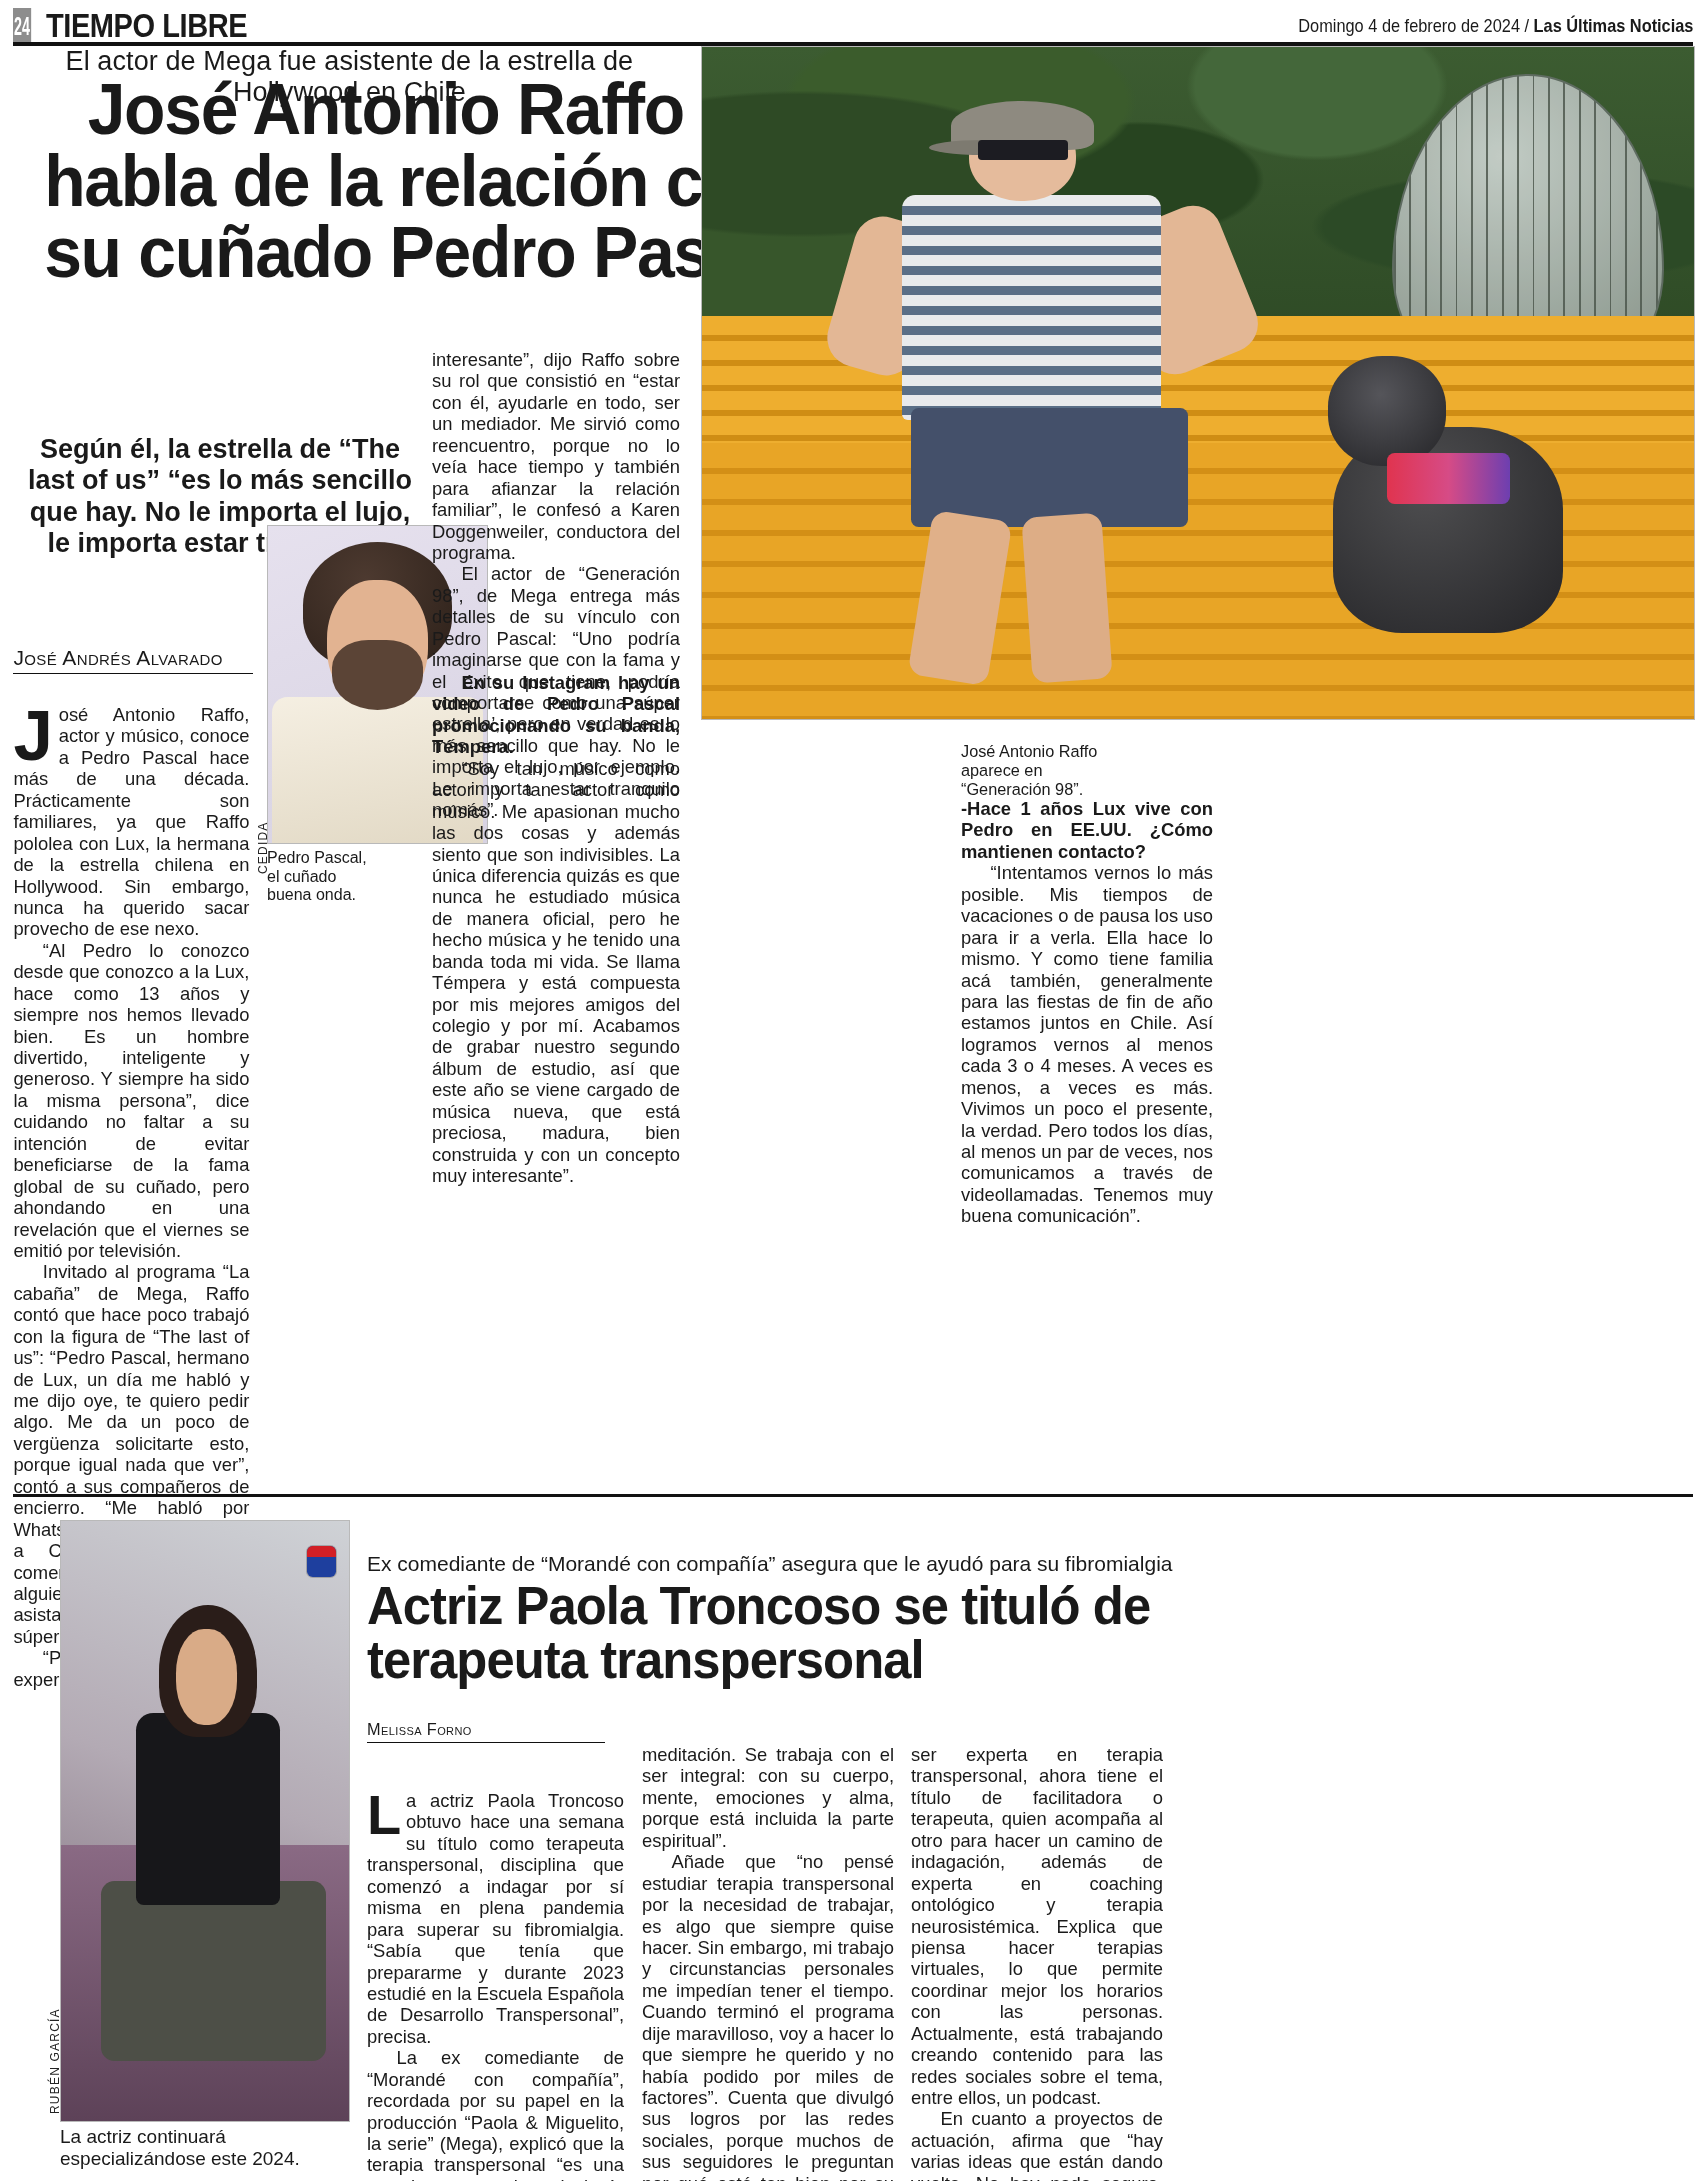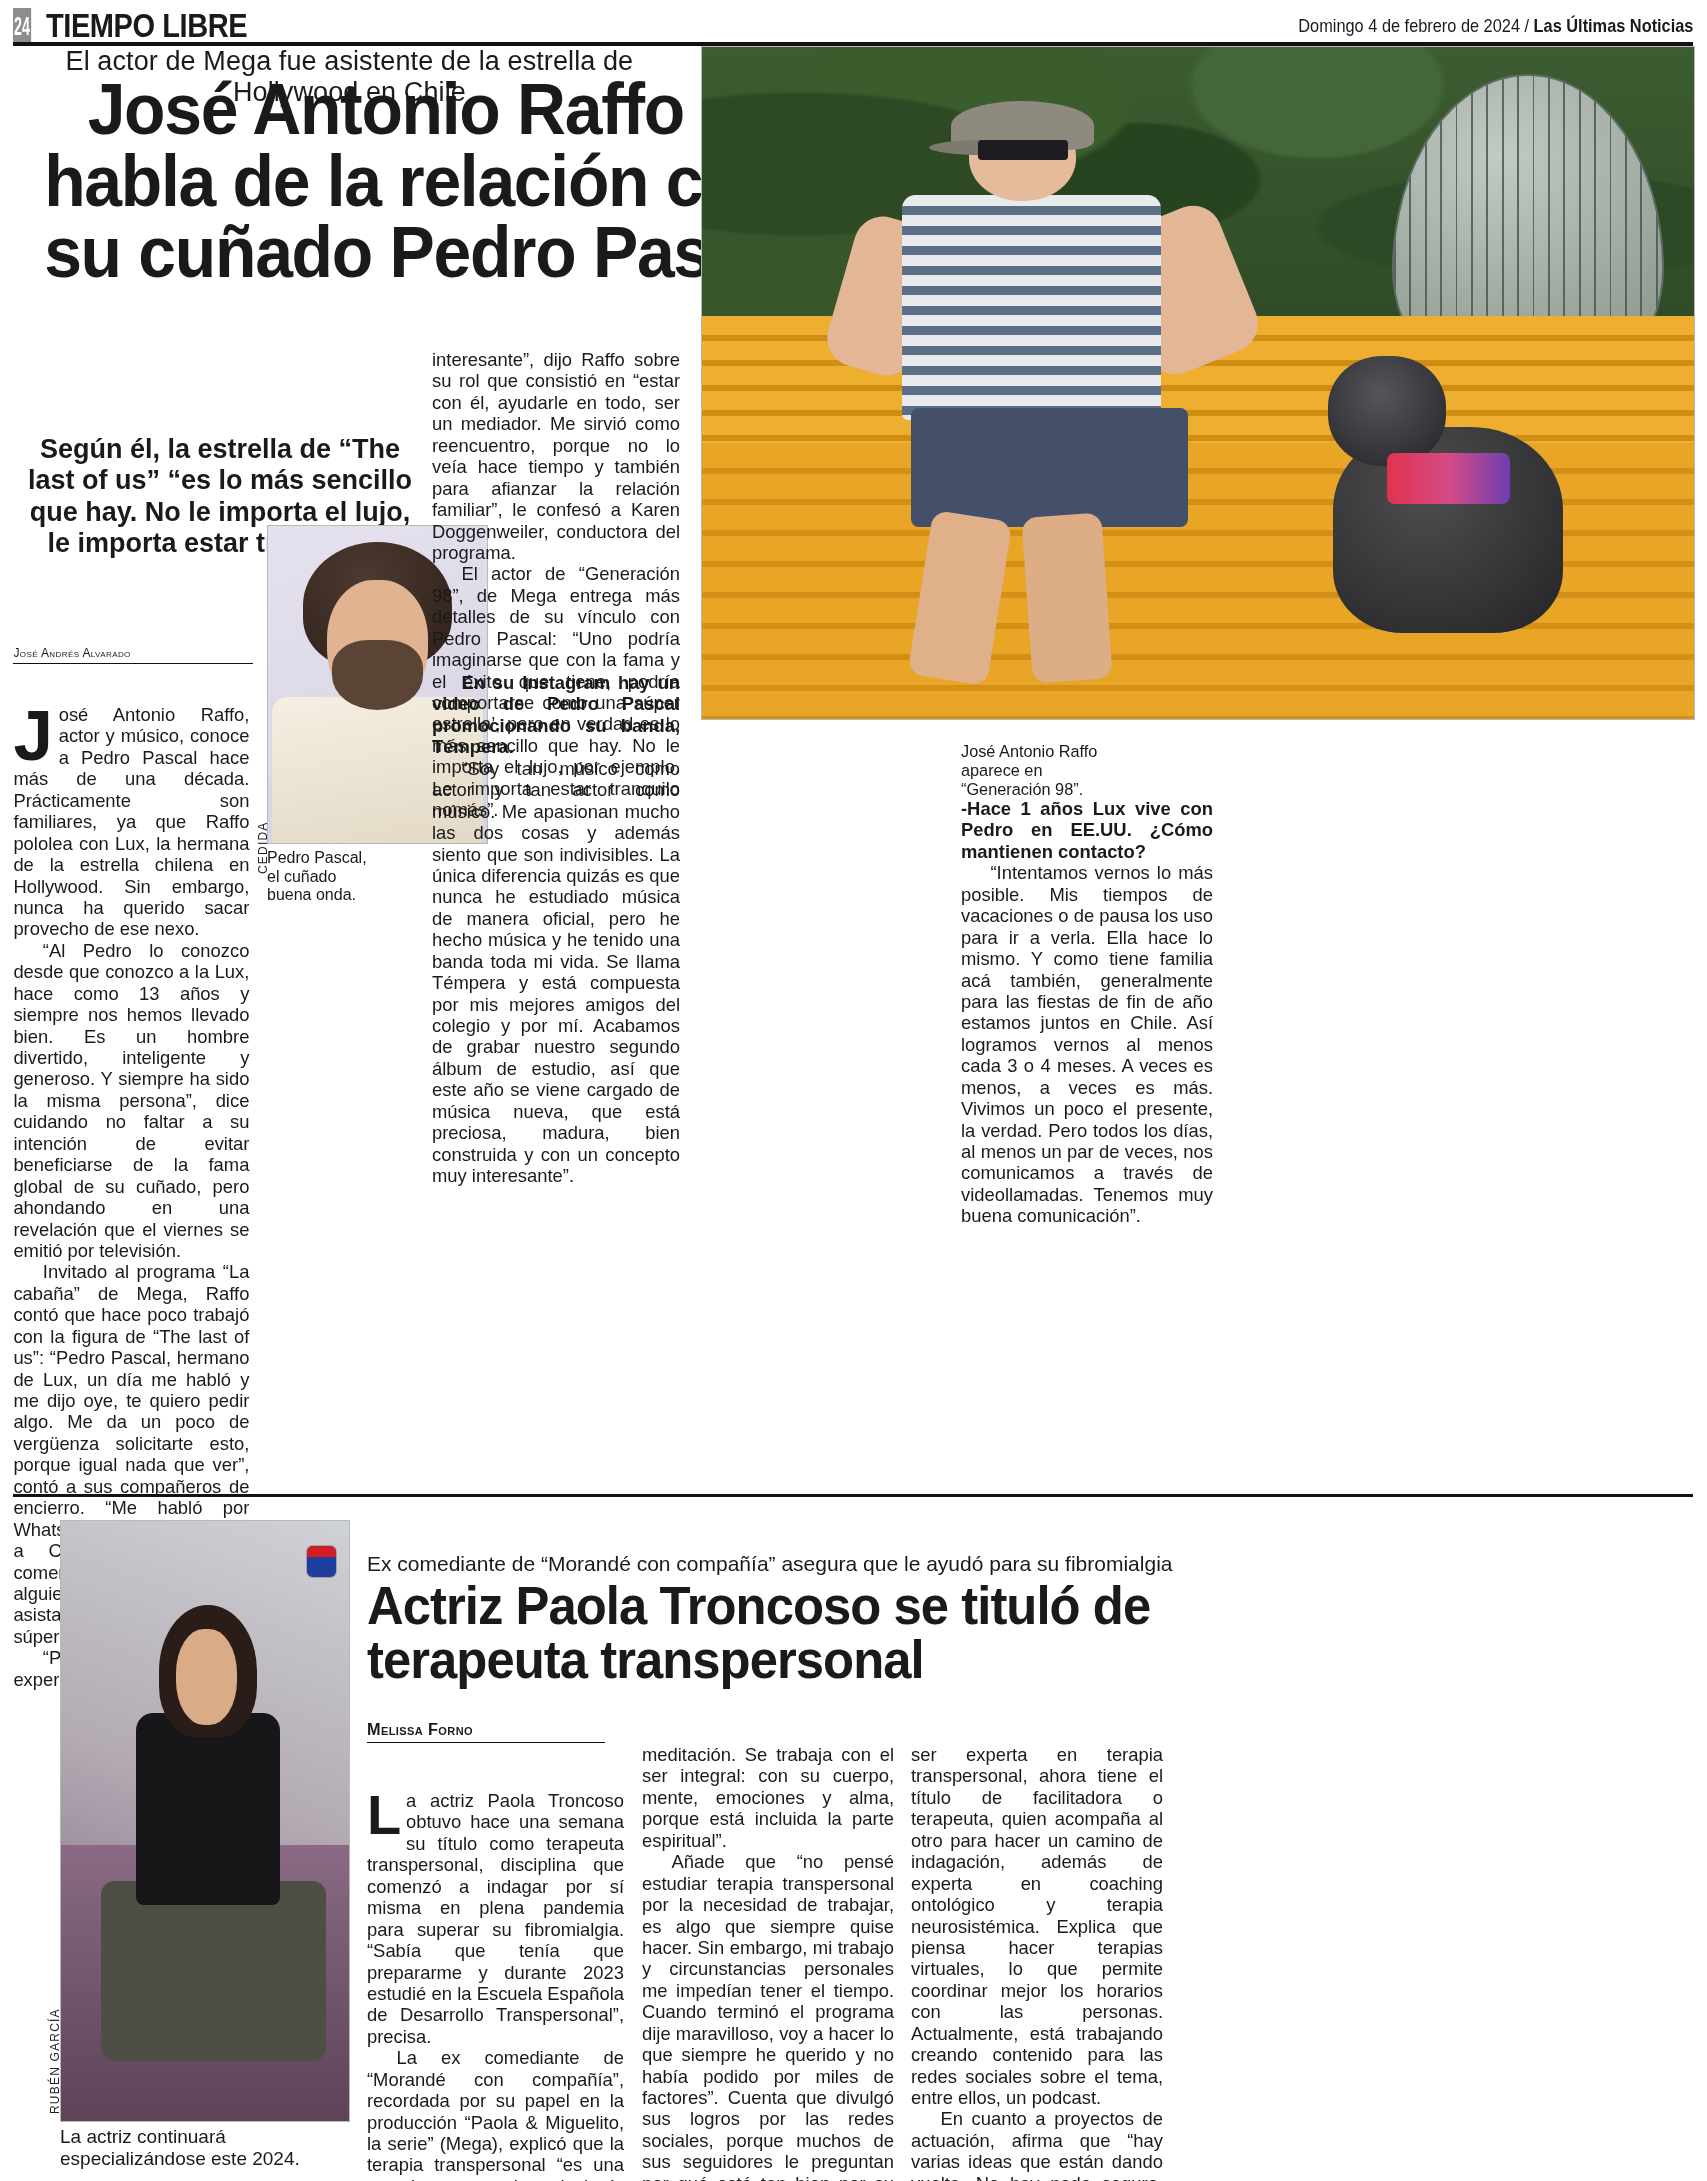--- a/index.html
+++ b/index.html
@@ -53,21 +53,21 @@
   }
   .a1-head div{white-space:nowrap;}
 
   .a1-deck{
     position:absolute;left:23px;top:434px;width:394px;
     text-align:center;font-weight:bold;font-size:27px;line-height:1.16;
   }
 
   .byline1{
     position:absolute;left:13.4px;top:646px;width:240px;
-    font-size:12px;font-variant:small-caps;letter-spacing:0.4px;
+    font-size:21px;font-variant:small-caps;letter-spacing:0.4px;
     border-bottom:1.4px solid #111;padding-bottom:2.9px;
   }
 
   
   .col{position:absolute;font-size:18.4px;line-height:1.165;text-align:justify;
        hyphens:auto;}
   .col p{margin:0;text-indent:1.6em;}
   .col p.noind{text-indent:0;margin-top:24px;}
 
   .c1{left:13.4px;top:680px;width:236px;}
@@ -162,21 +162,21 @@
      color:#fff;font-size:10.6px;font-weight:normal;letter-spacing:0.5px;margin-top:27px;}
 
   .a2-kicker{position:absolute;left:367px;top:1552px;width:1018px;font-size:21px;}
   .a2-head{position:absolute;left:367px;top:1578px;width:1057px;
      font-weight:bold;font-size:54px;line-height:1.0;letter-spacing:-1px;
      transform:scaleX(.94);transform-origin:left top;}
   .a2-head div{white-space:nowrap;}
 
   .byline2{position:absolute;left:367px;top:1720px;width:238px;
      font-size:16.3px;font-variant:small-caps;letter-spacing:0.4px;
-     border-bottom:1.4px solid #111;padding-bottom:2.9px;font-weight:bold;}
+     border-bottom:1.4px solid #111;padding-bottom:2.9px;}
 
   .b1{left:367px;top:1766px;width:257px;}
   .b2{left:642px;top:1720px;width:252px;}
   .b3{left:911px;top:1720px;width:252px;}
 
   .dropcap2{float:left;font-size:56px;line-height:.8;font-weight:bold;margin:2.9px 4.8px -2.9px 0;}
 
   .cap-pedro{left:267px;top:849px;width:115px;}
   .cap-jose{left:961px;top:742px;width:144px;font-size:16.3px;line-height:1.18;}
   .cap-paola{left:60px;top:2126px;width:298px;font-size:19px;}

